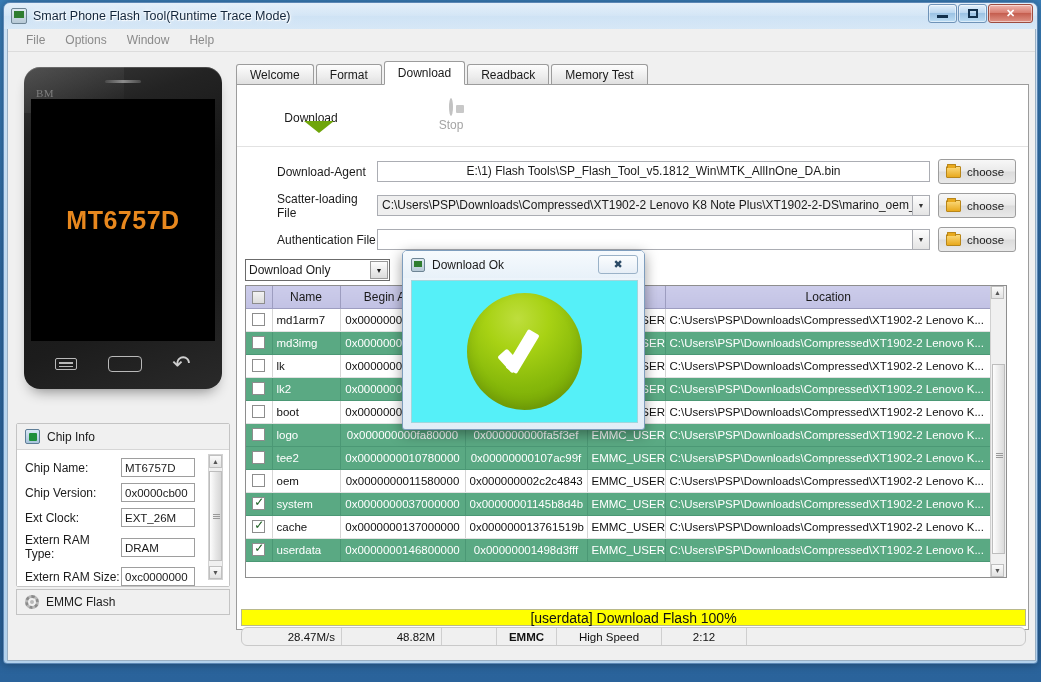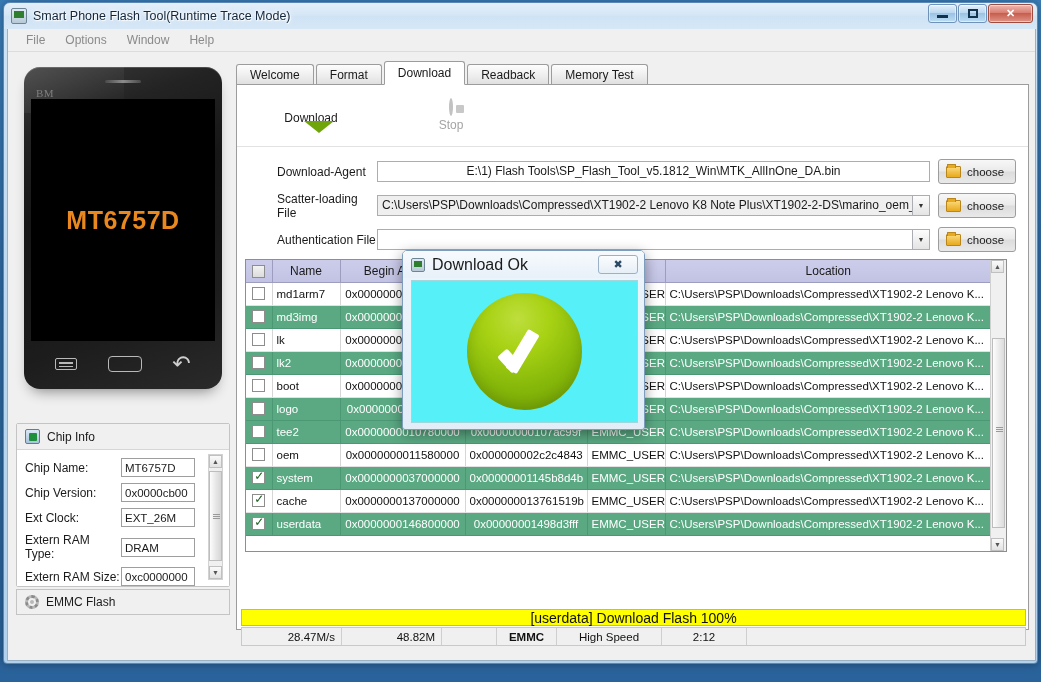--- a/index.html
+++ b/index.html
@@ -409,21 +409,21 @@
     height: 27px; display: flex; align-items: center; padding-left: 8px; gap: 7px;
     border-radius: 4px 4px 0 0;
     background: linear-gradient(to bottom, #f6fafd 0%, #e8f1f9 100%);
   }
   .dlg-icon {
     width: 14px; height: 14px; border-radius: 2px;
     background: linear-gradient(to bottom, #dfeaf2, #b7c9d6);
     border: 1px solid #6d8494; position: relative;
   }
   .dlg-icon::after { content:""; position:absolute; left:2px; top:2px; right:2px; height:6px; background:#2f7d2f; }
-  .dlg-title-text { font-size: 16px; color: #1a1a1a; }
+  .dlg-title-text { font-size: 12px; color: #1a1a1a; }
   .dlg-close {
     position: absolute; right: 6px; top: 4px;
     width: 40px; height: 19px;
     border: 1px solid #9ab2c8; border-radius: 3px;
     background: linear-gradient(to bottom, #fbfdfe, #e6eef6);
     display: flex; align-items: center; justify-content: center;
     font-size: 11px; color: #2a4a66;
   }
   .dlg-body {
     position: absolute; left: 8px; top: 29px;
@@ -591,20 +591,24 @@
               <span class="fieldlbl">Authentication File</span>
               <span class="fieldinput"></span>
               <span class="combo-arrow">▼</span>
               <span class="choosebtn">
                 <span class="folder-icon"></span>
                 <span>choose</span>
               </span>
             </div>
           </div>
 
+          <div class="modecombo">
+            <span>Download Only</span>
+            <span class="ca">▼</span>
+          </div>
 
           <div class="tablewrap">
             <table class="parts">
               <thead>
                 <tr>
                   <th class="h-chk"><span class="cb hdr"></span></th>
                   <th class="h-name">Name</th>
                   <th class="h-begin">Begin Address</th>
                   <th class="h-end">End Address</th>
                   <th class="h-region">Region</th>
@@ -715,21 +719,21 @@
             </div>
           </div>
 
         </div>
       </div>
 
       <div class="progressbar" style="left:233px; top:580px;">
         <span>[userdata] Download Flash 100%</span>
       </div>
 
-      <div class="statusbar" style="left:233px; top:598px;">
+      <div class="statusbar" style="left:233px; top:598px;border-radius:6px;">
         <span class="sb-cell r" style="width:100px;">28.47M/s</span>
         <span class="sb-cell r" style="width:100px;">48.82M</span>
         <span class="sb-cell" style="width:55px;"></span>
         <span class="sb-cell c b" style="width:60px;">EMMC</span>
         <span class="sb-cell c" style="width:105px;">High Speed</span>
         <span class="sb-cell c" style="width:85px;">2:12</span>
       </div>
 
     </div>
 

